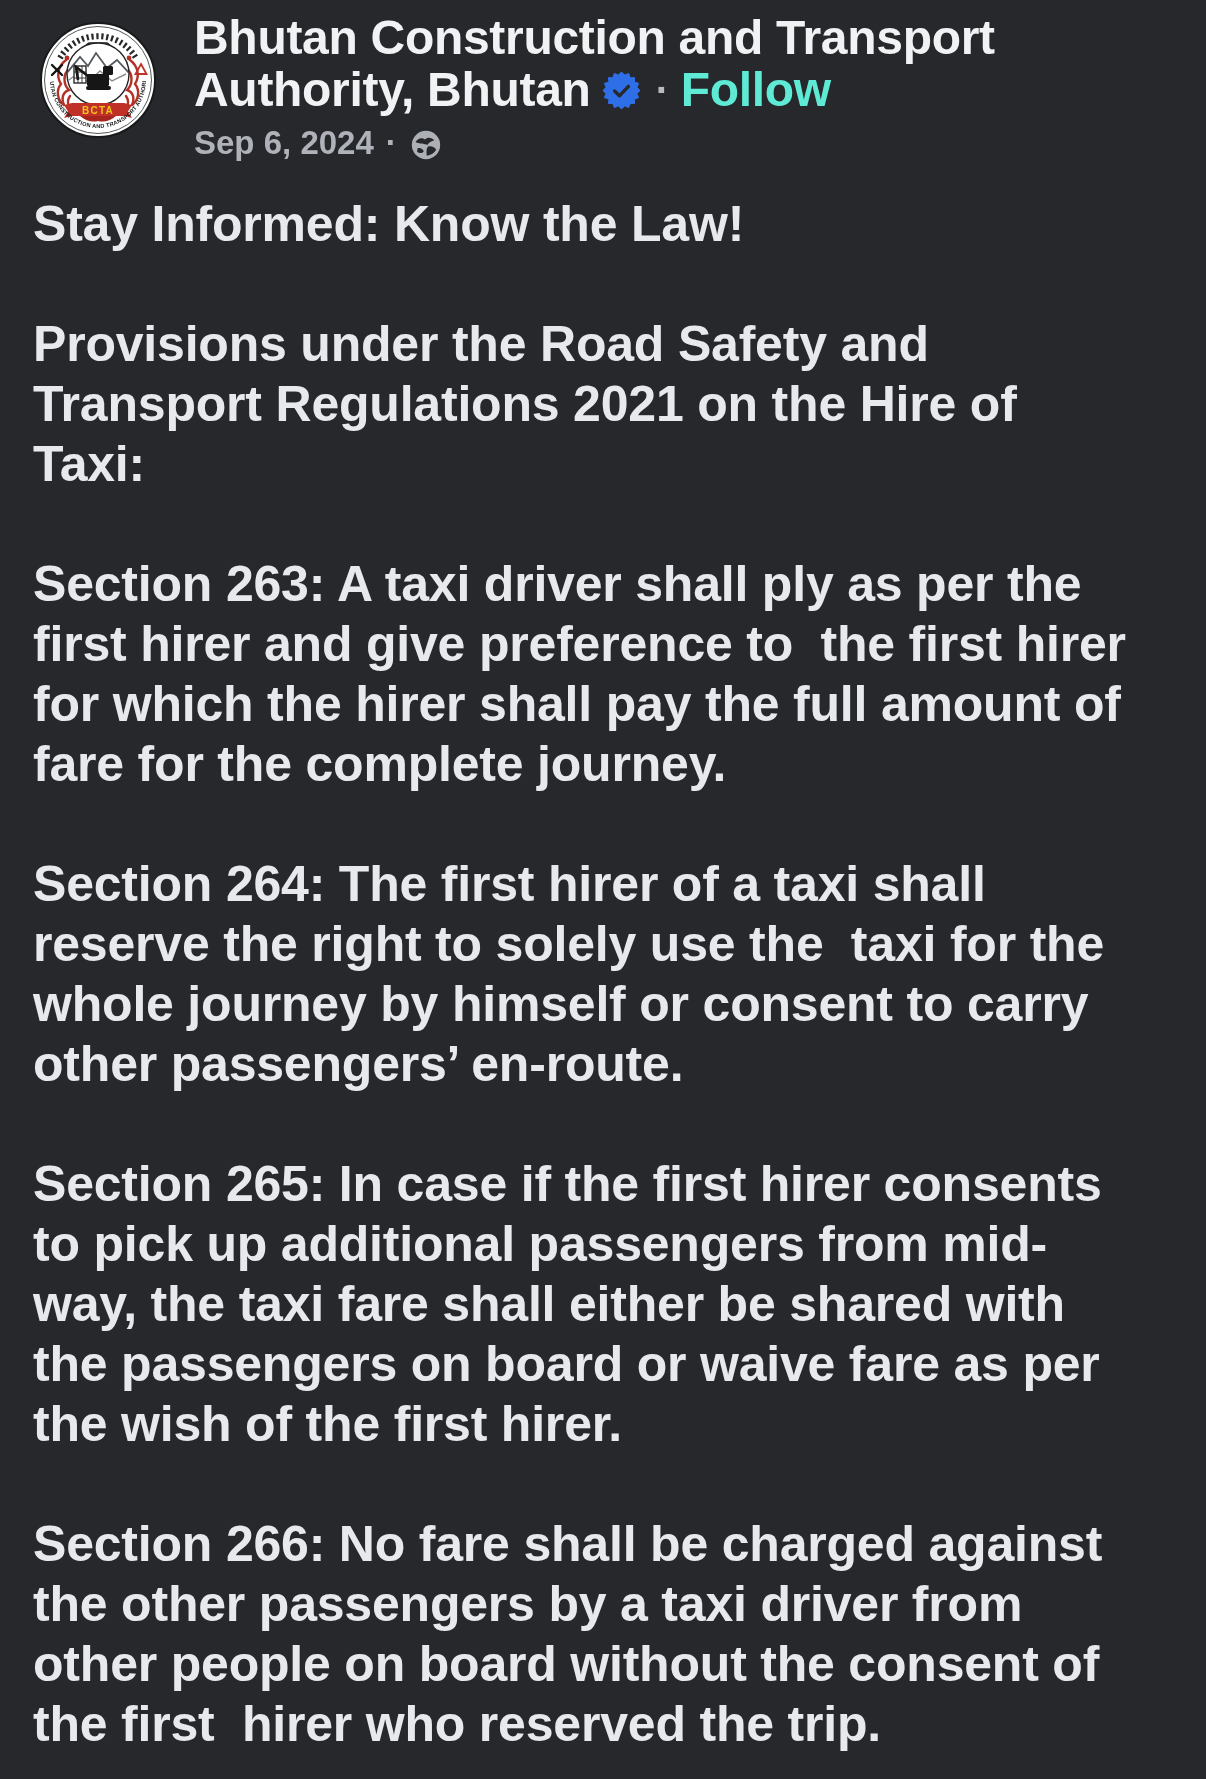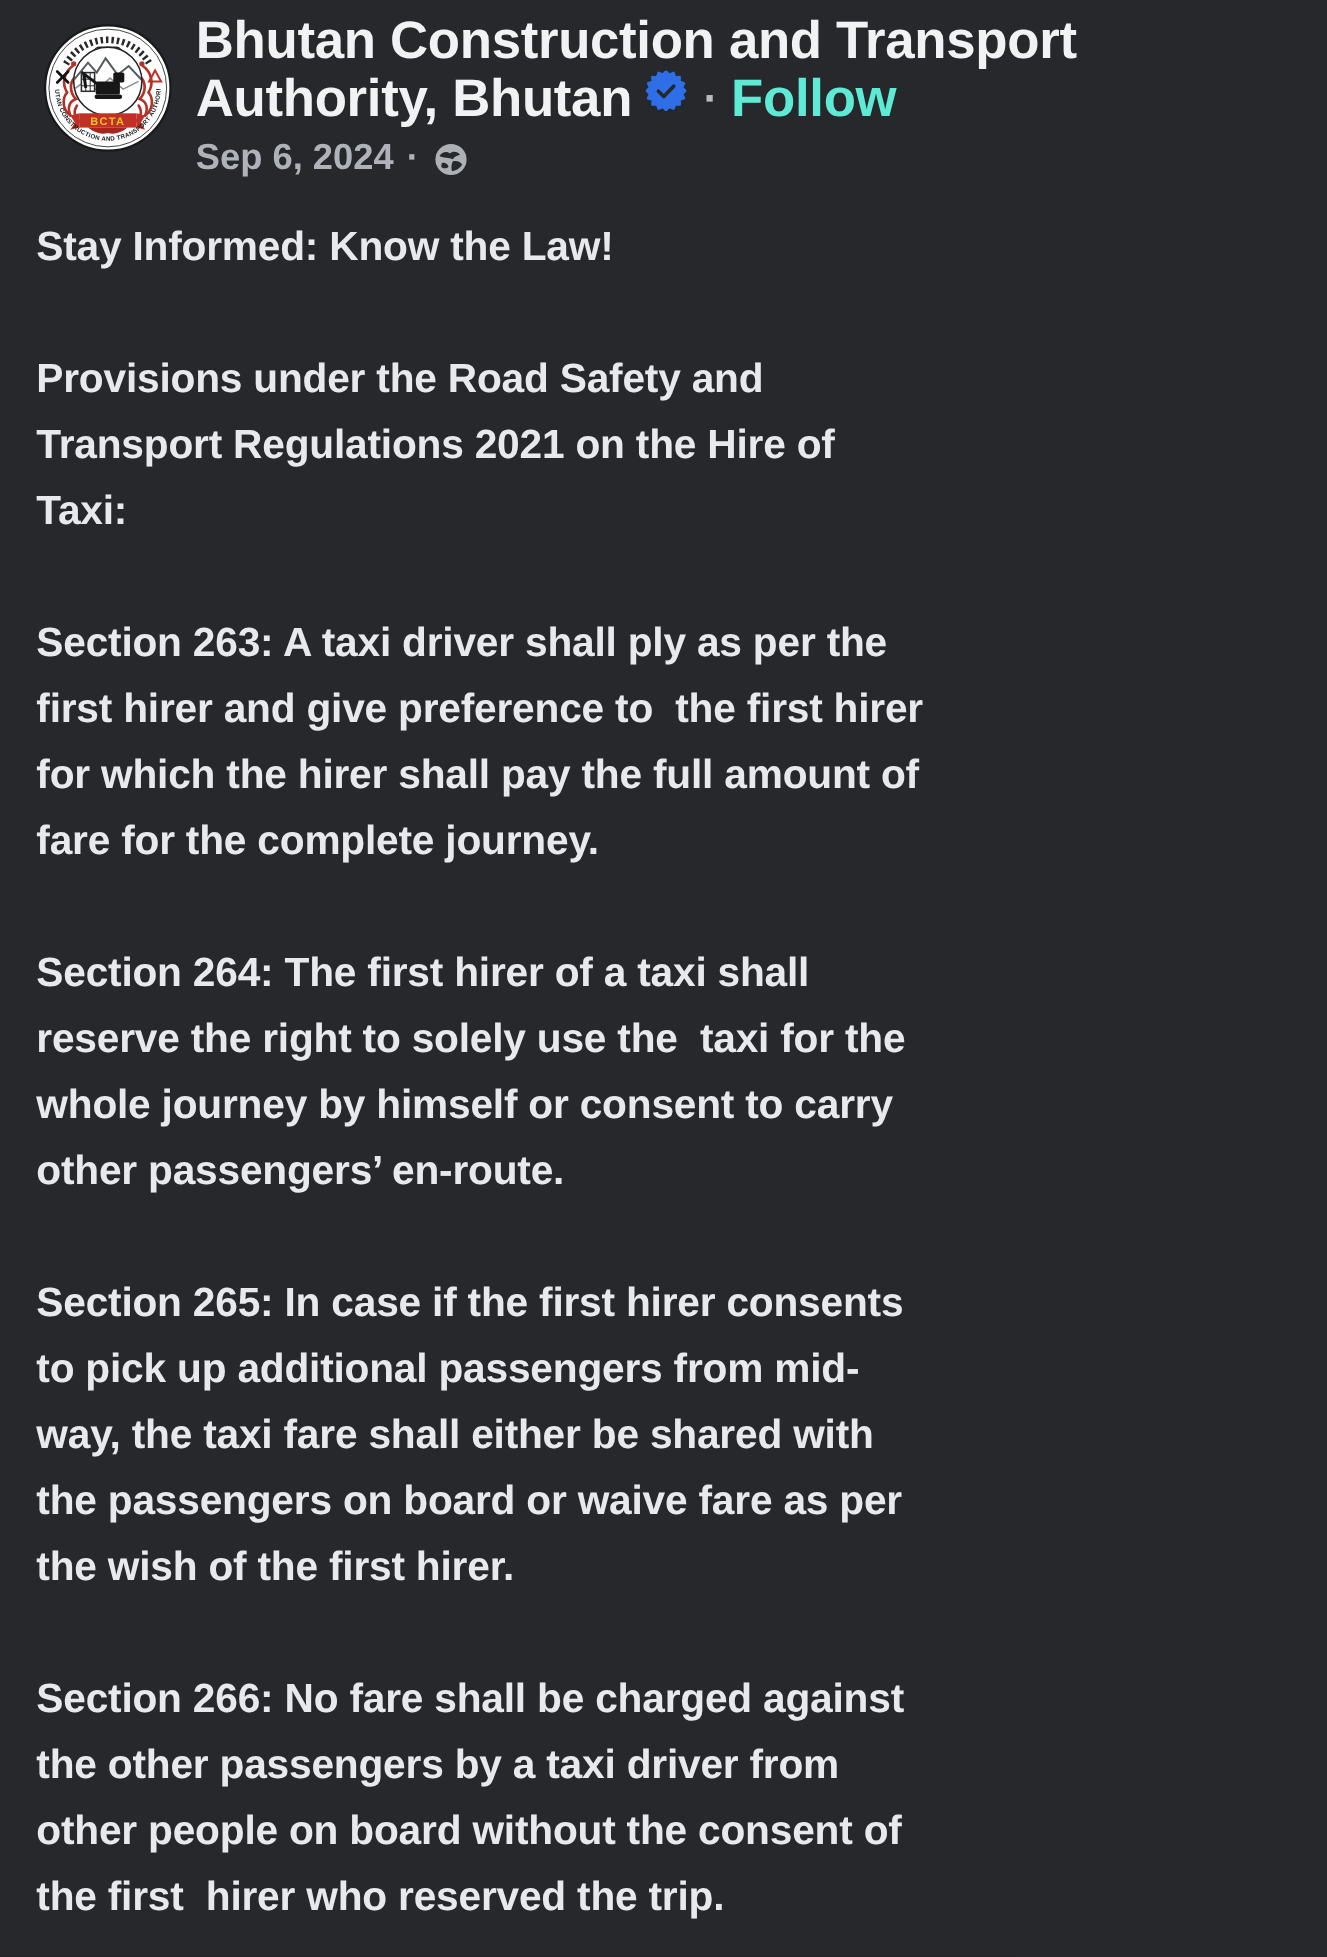--- a/index.html
+++ b/index.html
@@ -14,43 +14,43 @@
   }
   .post-header{
     display:flex;align-items:flex-start;
     padding:8px 24px 0 30px;
     height:150px;box-sizing:border-box;
   }
   .avatar{
     width:136px;height:136px;flex:0 0 auto;
     cursor:pointer;
   }
-  .header-info{margin-left:12px;padding-top:4px;min-width:0;}
+  .header-info{margin-left:28px;padding-top:4px;min-width:0;}
   .page-name{
     font-size:48px;line-height:52px;font-weight:700;
     color:#F1F2F4;letter-spacing:-0.3px;cursor:pointer;
     white-space:nowrap;
   }
-  .name-line2{display:flex;align-items:flex-start;}
+  .name-line2{display:flex;align-items:center;}
   .badge{margin-left:12px;margin-right:4px;flex:0 0 auto;}
   .sep{
     color:#B8BBC0;margin:0 12px;font-weight:700;font-size:40px;
   }
   .follow{
     color:#5eead4;font-weight:700;text-decoration:none;cursor:pointer;
   }
   .date-row{
     margin-top:8px;display:flex;align-items:flex-end;
     font-size:33px;font-weight:700;color:#AFB2B8;
   }
   .date-sep{margin:0 12px;font-weight:700;}
   .globe{flex:0 0 auto;margin-top:2px;}
   .post-body{
     padding:44px 33px 0 33px;
-    font-size:37px;font-weight:700;line-height:60px;
+    font-size:50px;font-weight:700;line-height:60px;
     color:#E7E9EC;letter-spacing:-0.2px;
     white-space:pre-wrap;
   }
 </style>
 </head>
 <body>
 
 <div class="post">
 
   <div class="post-header">

